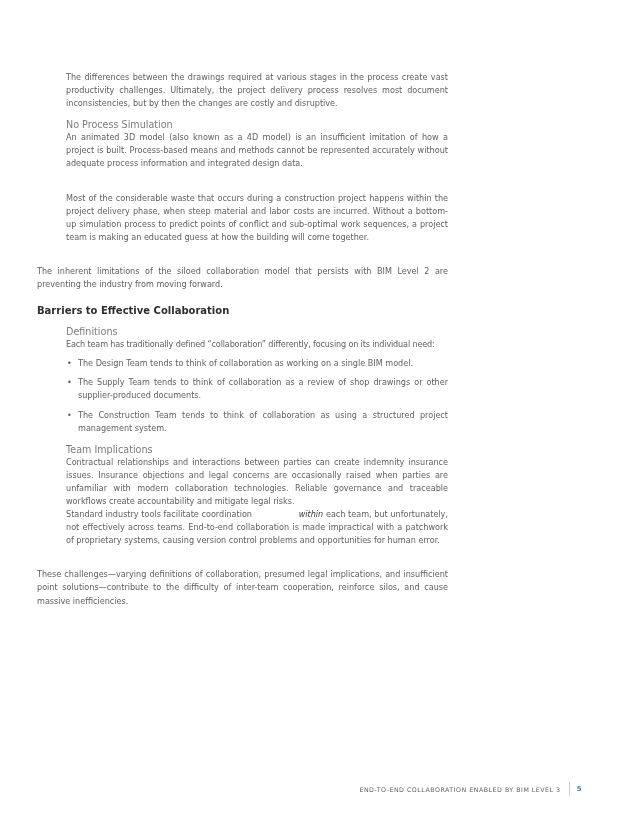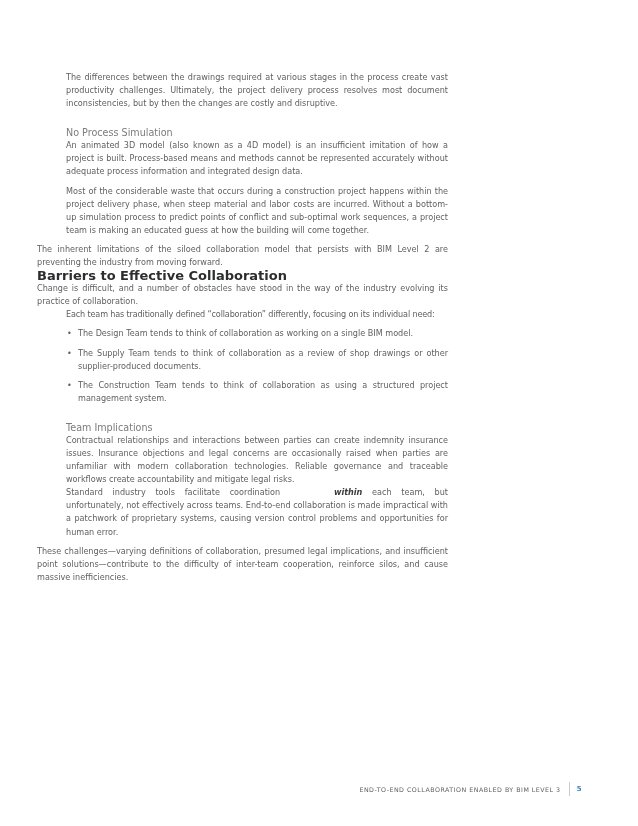--- a/index.html
+++ b/index.html
@@ -8,32 +8,33 @@
       font-family: "DejaVu Sans", sans-serif;
       color: #5f6062;
     }
     .page { position: absolute; left: 0; top: 0; width: 638px; height: 594px; }
     .content {
       position: absolute; left: 37px; top: 71px; width: 411px;
       font-size: 8.1px; line-height: 13.1px;
     }
     p { margin: 0; text-align: justify; }
     .indent { padding-left: 29px; }
-    .gap { margin-top: 6px; }
+    .gap { margin-top: 21px; }
     .subhead {
       font-size: 9.6px; line-height: 12px; color: #7a7b7d;
-      margin-top: 17px; margin-bottom: 0px;
+      margin-top: 9px; margin-bottom: 0px;
     }
     .heading {
-      font-weight: bold; color: #2c2d2f; font-size: 13px; line-height: 13px;
+      font-weight: bold; color: #2c2d2f; font-size: 10px; line-height: 13px;
+      margin-top: 13px;
     }
     ul { list-style: none; margin: 0; padding: 0; }
     li { position: relative; padding-left: 12px; margin-top: 6px; text-align: justify; }
     li .bullet { position: absolute; left: 1px; top: 0; }
-    em.hl { font-weight: bold; font-style: italic; color: #3a3b3d; padding-left: 44px; }
+    em.hl { font-weight: normal; font-style: italic; color: #3a3b3d; padding-left: 44px; }
     .footer {
       position: absolute; right: 56px; top: 782px;
       font-size: 6.3px; letter-spacing: 0.5px; color: #5f6062;
       display: flex; align-items: center;
     }
     .footer .divider { width: 1px; height: 14px; background: #c9cacc; margin: 0 7px 0 8px; }
     .footer .pageno { color: #3f7fbf; font-weight: bold; font-size: 7px; }
   </style>
 </head>
 <body>
@@ -43,22 +44,22 @@
 
     <p class="indent">The differences between the drawings required at various stages in the process create vast productivity challenges. Ultimately, the project delivery process resolves most document inconsistencies, but by then the changes are costly and disruptive.</p>
 
     <div class="indent subhead">No Process Simulation</div>
     <p class="indent">An animated 3D model (also known as a 4D model) is an insufficient imitation of how a project is built. Process-based means and methods cannot be represented accurately without adequate process information and integrated design data.</p>
     <p class="indent gap">Most of the considerable waste that occurs during a construction project happens within the project delivery phase, when steep material and labor costs are incurred. Without a bottom-up simulation process to predict points of conflict and sub-optimal work sequences, a project team is making an educated guess at how the building will come together.</p>
 
     <p class="gap">The inherent limitations of the siloed collaboration model that persists with BIM Level 2 are preventing the industry from moving forward.</p>
 
     <div class="heading">Barriers to Effective Collaboration</div>
-    <p>Change is difficult, and a number of obstacles have stood in the way of the industry evolving its practice of collaboration.</p>
 
+    <div class="indent subhead">Definitions</div>
     <div class="indent">
       <p style="letter-spacing:-0.15px;">Each team has traditionally defined “collaboration” differently, focusing on its individual need:</p>
       <ul>
         <li>
           <span class="bullet">•</span>
           <span>The Design Team tends to think of collaboration as working on a single BIM model.</span>
         </li>
         <li>
           <span class="bullet">•</span>
           <span>The Supply Team tends to think of collaboration as a review of shop drawings or other supplier-produced documents.</span>

